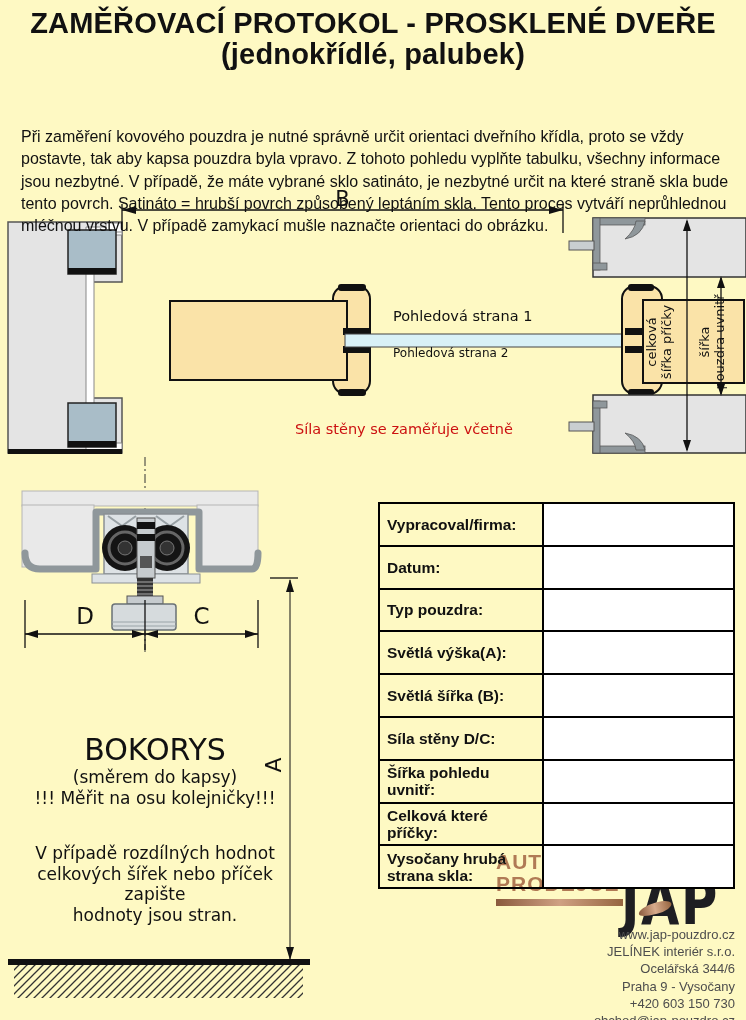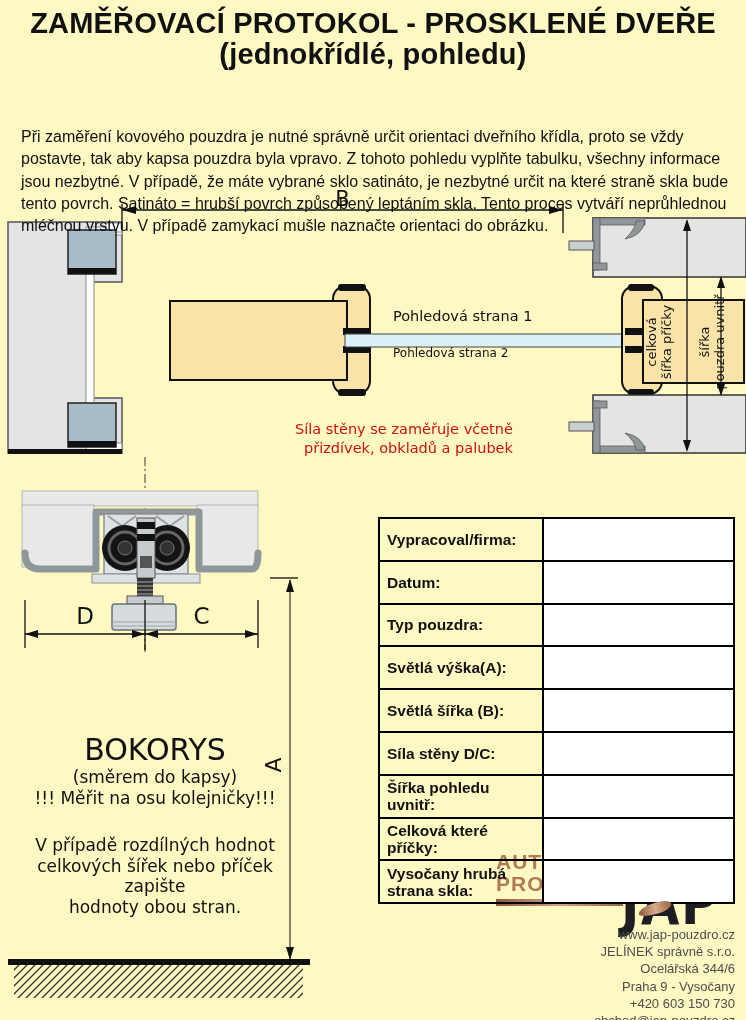--- a/index.html
+++ b/index.html
@@ -16,35 +16,35 @@
   .intro{left:21px;top:78px;width:728px;font-size:16px;line-height:22.3px;margin-top:48px;}
   
   .draw{left:0;top:0;width:746px;height:1020px;z-index:0;}
   .tan{fill:var(--wood-tan);stroke:#111;stroke-width:2;}
   .dim{stroke:#111;stroke-width:1.3;}
   
   .lbl{z-index:2;font-family:"DejaVu Sans",sans-serif;}
   .dimB{left:122px;top:187px;width:441px;text-align:center;font-size:21px;}
   .side1{left:393px;top:308px;font-size:14.5px;}
   .side2{left:393px;top:346px;font-size:12px;}
-  .rednote{left:295px;top:420px;font-size:14.5px;line-height:18.5px;color:var(--note-red);text-align:right;}
+  .rednote{left:295px;top:420px;font-size:14.5px;line-height:18.5px;color:var(--note-red);}
   .rot{display:flex;flex-direction:column;align-items:center;justify-content:center;
        transform:rotate(-90deg);font-size:13px;line-height:15.5px;text-align:center;}
   .rot-part{left:589px;top:324px;width:140px;height:36px;}
   .rot-pock{left:642px;top:324px;width:140px;height:36px;}
   .dimD{left:25px;top:603px;width:120px;text-align:center;font-size:23px;}
   .dimC{left:145px;top:603px;width:113px;text-align:center;font-size:23px;}
   .dimA{left:250px;top:750px;width:48px;height:30px;font-size:22px;}
   
   .bok{left:10px;top:733px;width:290px;text-align:center;font-family:"DejaVu Sans",sans-serif;}
   .bok .h{font-size:30px;line-height:34px;font-weight:400;}
   .bok .s{font-size:17px;line-height:21px;text-align:center;}
-  .bok .note{margin-top:26px;font-size:17px;line-height:20.5px;}
-  
-  table.form{position:absolute;left:378px;top:517px;width:357px;border-collapse:collapse;z-index:2;}
+  .bok .note{margin-top:34px;font-size:17px;line-height:20.5px;}
+  
+  table.form{position:absolute;left:378px;top:502px;width:357px;border-collapse:collapse;z-index:2;}
   table.form td{border:2px solid #000;height:38.8px;vertical-align:middle;}
   td.flabel{width:153px;font-weight:bold;font-size:15.5px;line-height:17px;padding:0 2px 0 7px;}
   td.fvalue{background:#fff;}
   
   .dealer{left:496px;top:851px;font-size:21px;font-weight:800;letter-spacing:1px;color:var(--accent-copper);line-height:22px;}
   .dealer2{left:496px;top:873px;}
   .copper-bar{left:496px;top:899px;width:127px;height:7px;
       background:linear-gradient(90deg,#8a5a3d,#cfa183,#96653f);}
   .jap{left:621px;top:872px;font-family:"DejaVu Sans",sans-serif;font-weight:700;font-size:62px;
        line-height:62px;letter-spacing:2px;color:#1e1e22;transform:scale(.8,1.0);transform-origin:left top;}
@@ -190,30 +190,29 @@
 
       <g>
         <rect x="8" y="959" width="302" height="6" fill="#111"></rect>
         <rect x="14" y="965" width="289" height="33" fill="url(#hatch)"></rect>
       </g>
     </g>
   </svg>
 
   <div class="abs title">
     <div>ZAMĚŘOVACÍ PROTOKOL - PROSKLENÉ DVEŘE</div>
-    <div>(jednokřídlé, pohledu)</div>
+    <div>(jednokřídlé, palubek)</div>
   </div>
   <div class="abs intro">Při zaměření kovového pouzdra je nutné správně určit orientaci dveřního křídla, proto se vždy postavte, tak aby kapsa pouzdra byla vpravo. Z tohoto pohledu vyplňte tabulku, všechny informace jsou nezbytné. V případě, že máte vybrané sklo satináto, je nezbytné určit na které straně skla bude tento povrch. Satináto = hrubší povrch způsobený leptáním skla. Tento proces vytváří neprůhlednou mléčnou vrstvu. V případě zamykací mušle naznačte orientaci do obrázku.</div>
 
   <div class="abs lbl dimB">B</div>
   <div class="abs lbl side1">Pohledová strana 1</div>
   <div class="abs lbl side2">Pohledová strana 2</div>
   <div class="abs lbl rednote">
     <div>Síla stěny se zaměřuje včetně</div>
-    <div>přizdívek, obkladů a palubek</div>
   </div>
   <div class="abs lbl rot rot-part">
     <div>celková</div>
     <div>šířka příčky</div>
   </div>
   <div class="abs lbl rot rot-pock">
     <div>šířka</div>
     <div>pouzdra uvnitř</div>
   </div>
 
@@ -221,21 +220,21 @@
   <div class="abs lbl dimC">C</div>
   <div class="abs lbl rot dimA">A</div>
 
   <div class="abs bok">
     <div class="h">BOKORYS</div>
     <div class="s">(směrem do kapsy)</div>
     <div class="s">!!! Měřit na osu kolejničky!!!</div>
     <div class="note">
       <div>V případě rozdílných hodnot</div>
       <div>celkových šířek nebo příček zapište</div>
-      <div>hodnoty obou stran.</div>
+      <div>hodnoty jsou stran.</div>
     </div>
   </div>
 
   <table class="form">
     <tbody>
         <tr>
           <td class="flabel">Vypracoval/firma:</td>
           <td class="fvalue"></td>
         </tr>
     <tr>
@@ -273,20 +272,20 @@
   </tbody>
     </table>
 
   <div class="abs dealer">AUTORIZOVANÝ</div>
   <div class="abs dealer dealer2">PRODEJCE</div>
   <div class="abs copper-bar"></div>
   <div class="abs jap">JAP</div>
   <div class="abs swoosh"></div>
   <div class="abs contact">
     <div>www.jap-pouzdro.cz</div>
-    <div>JELÍNEK správně s.r.o.</div>
+    <div>JELÍNEK interiér s.r.o.</div>
     <div>Ocelářská 344/6</div>
     <div>Praha 9 - Vysočany</div>
     <div>+420 603 150 730</div>
     <div>obchod@jap-pouzdro.cz</div>
   </div>
 
 </div>
 
 </body></html>

